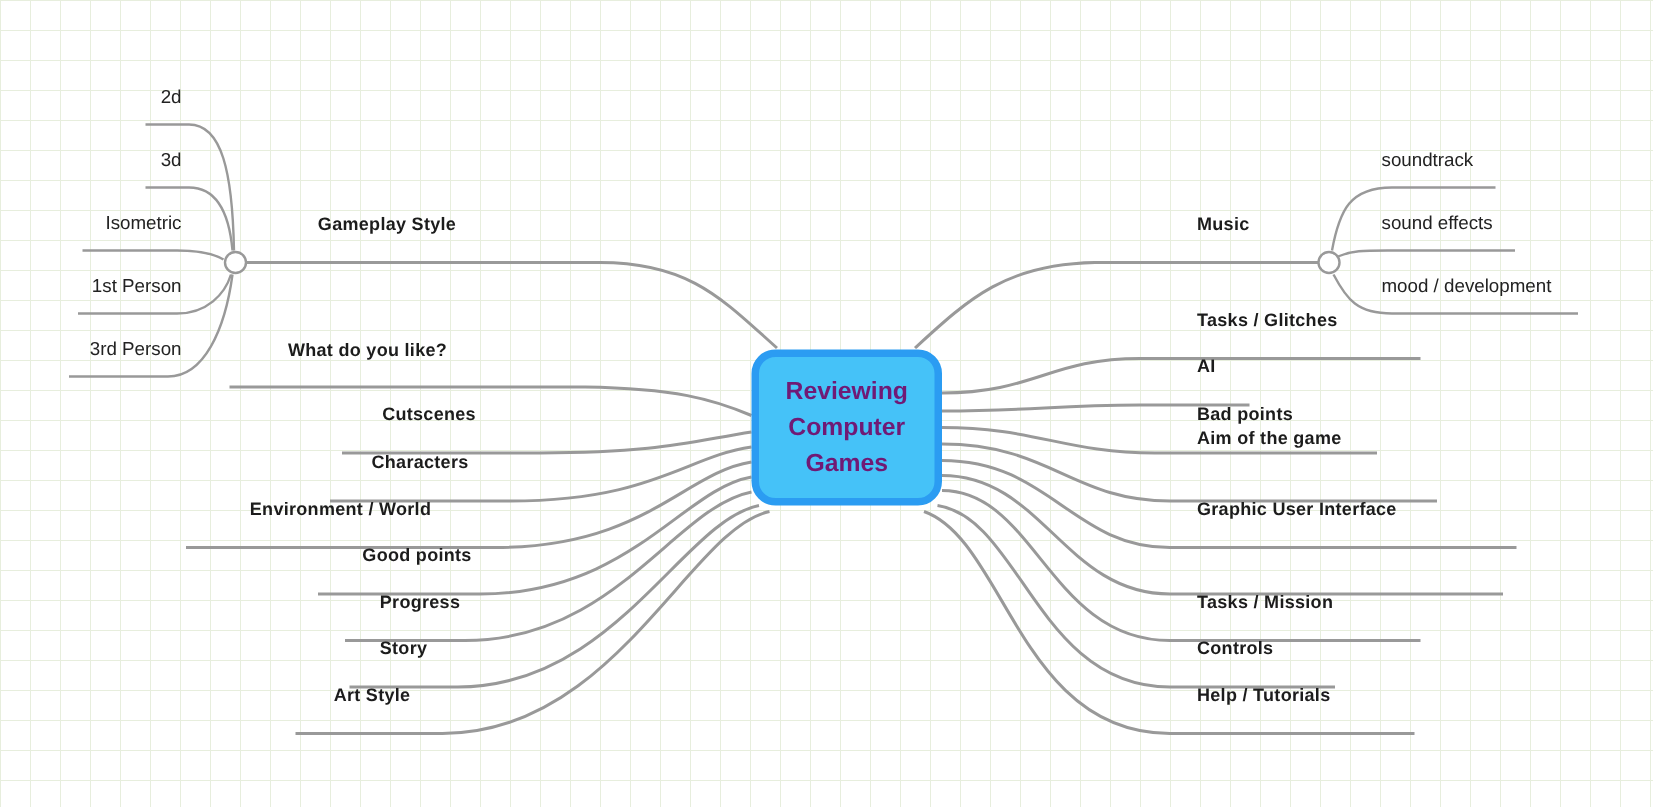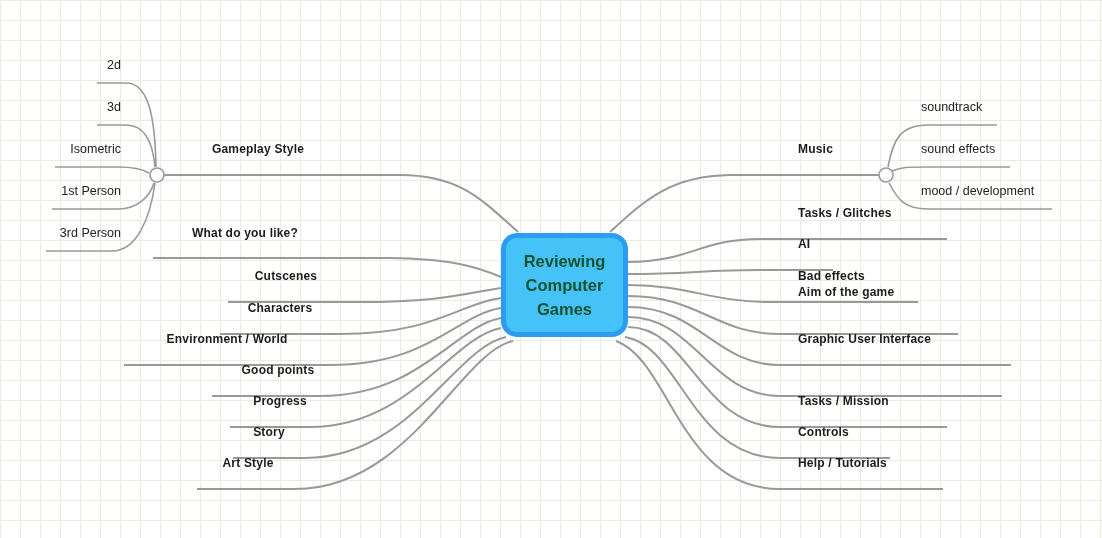--- a/index.html
+++ b/index.html
@@ -39,21 +39,21 @@
   #center-node{
     position:absolute;left:501px;top:233px;
     width:127px;height:104px;
     box-sizing:border-box;
     background:#45c2f8;
     border:5px solid #2b9cf2;
     border-radius:16px;
     display:flex;flex-direction:column;
     align-items:center;justify-content:center;
     font-size:16.5px;font-weight:bold;line-height:24px;
-    color:#14532d;
+    color:#701a75;
     text-align:center;
   }
 </style>
 </head>
 <body>
 
 <div id="canvas">
 
   <svg id="wires" viewBox="0 0 1102 538" xmlns="http://www.w3.org/2000/svg">
 
@@ -110,21 +110,21 @@
 
   <span class="sub rc" style="right:981px;top:65px;">2d</span>
   <span class="sub rc" style="right:981px;top:107px;text-align:center;">3d</span>
   <span class="sub rc" style="right:981px;top:149px;">Isometric</span>
   <span class="sub rc" style="right:981px;top:191px;">1st Person</span>
   <span class="sub rc" style="right:981px;top:233px;">3rd Person</span>
 
   <span class="lbl lc" style="left:798px;top:149px;">Music</span>
   <span class="lbl lc" style="left:798px;top:213px;">Tasks / Glitches</span>
   <span class="lbl lc" style="left:798px;top:244px;">AI</span>
-  <span class="lbl lc" style="left:798px;top:276px;">Bad effects</span>
+  <span class="lbl lc" style="left:798px;top:276px;">Bad points</span>
   <span class="lbl lc" style="left:798px;top:292px;text-align:center;">Aim of the game</span>
   <span class="lbl lc" style="left:798px;top:339px;">Graphic User Interface</span>
   <span class="lbl lc" style="left:798px;top:401px;">Tasks / Mission</span>
   <span class="lbl lc" style="left:798px;top:432px;">Controls</span>
   <span class="lbl lc" style="left:798px;top:463px;">Help / Tutorials</span>
 
   <span class="sub lc" style="left:921px;top:107px;">soundtrack</span>
   <span class="sub lc" style="left:921px;top:149px;">sound effects</span>
   <span class="sub lc" style="left:921px;top:191px;">mood / development</span>
 

